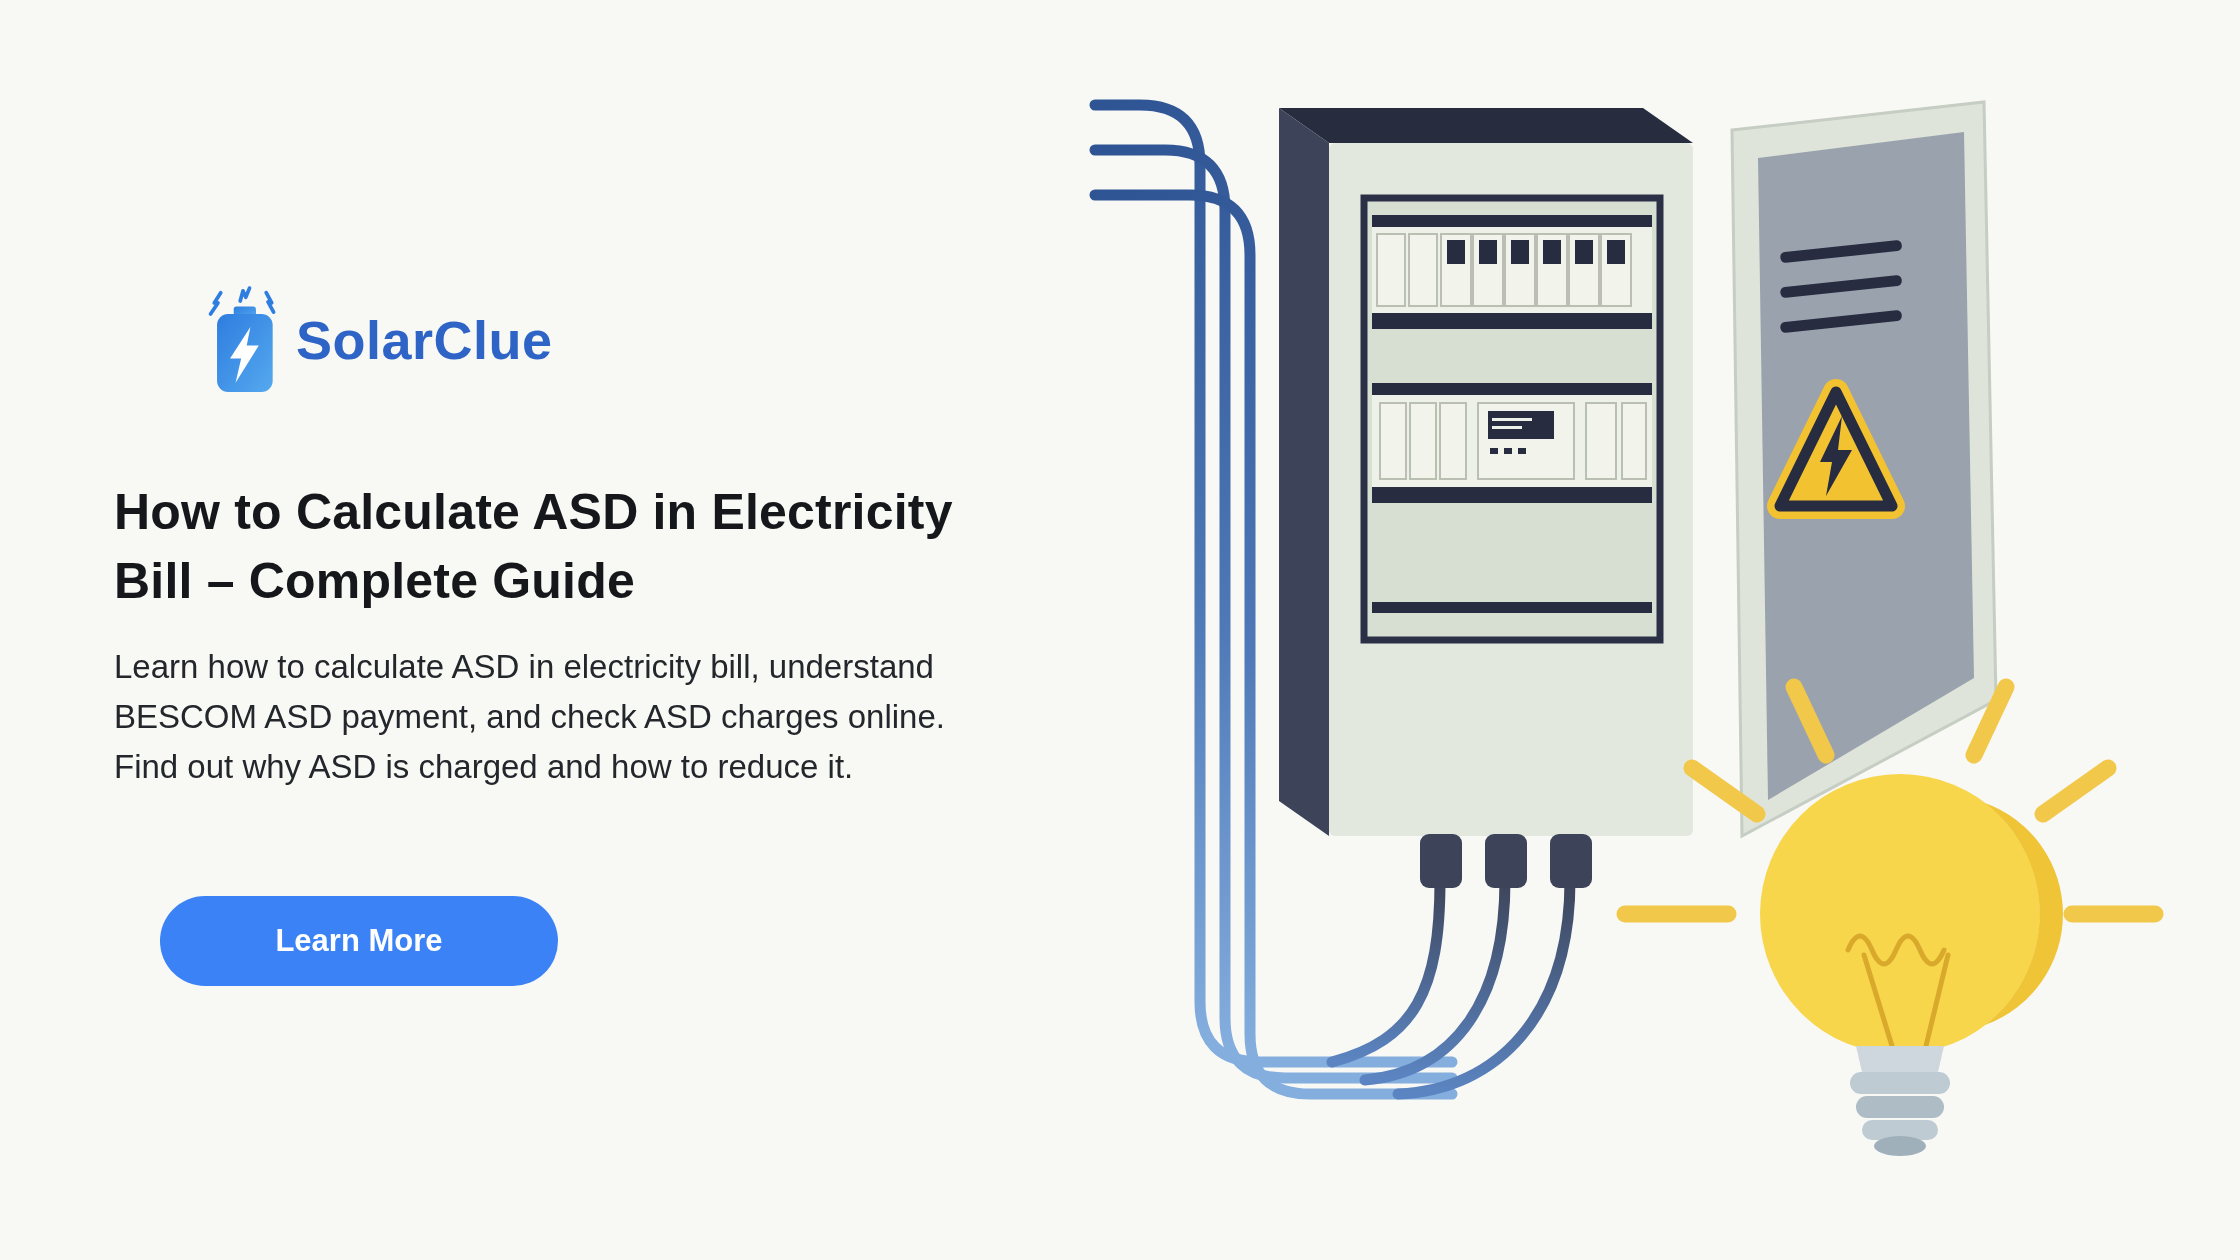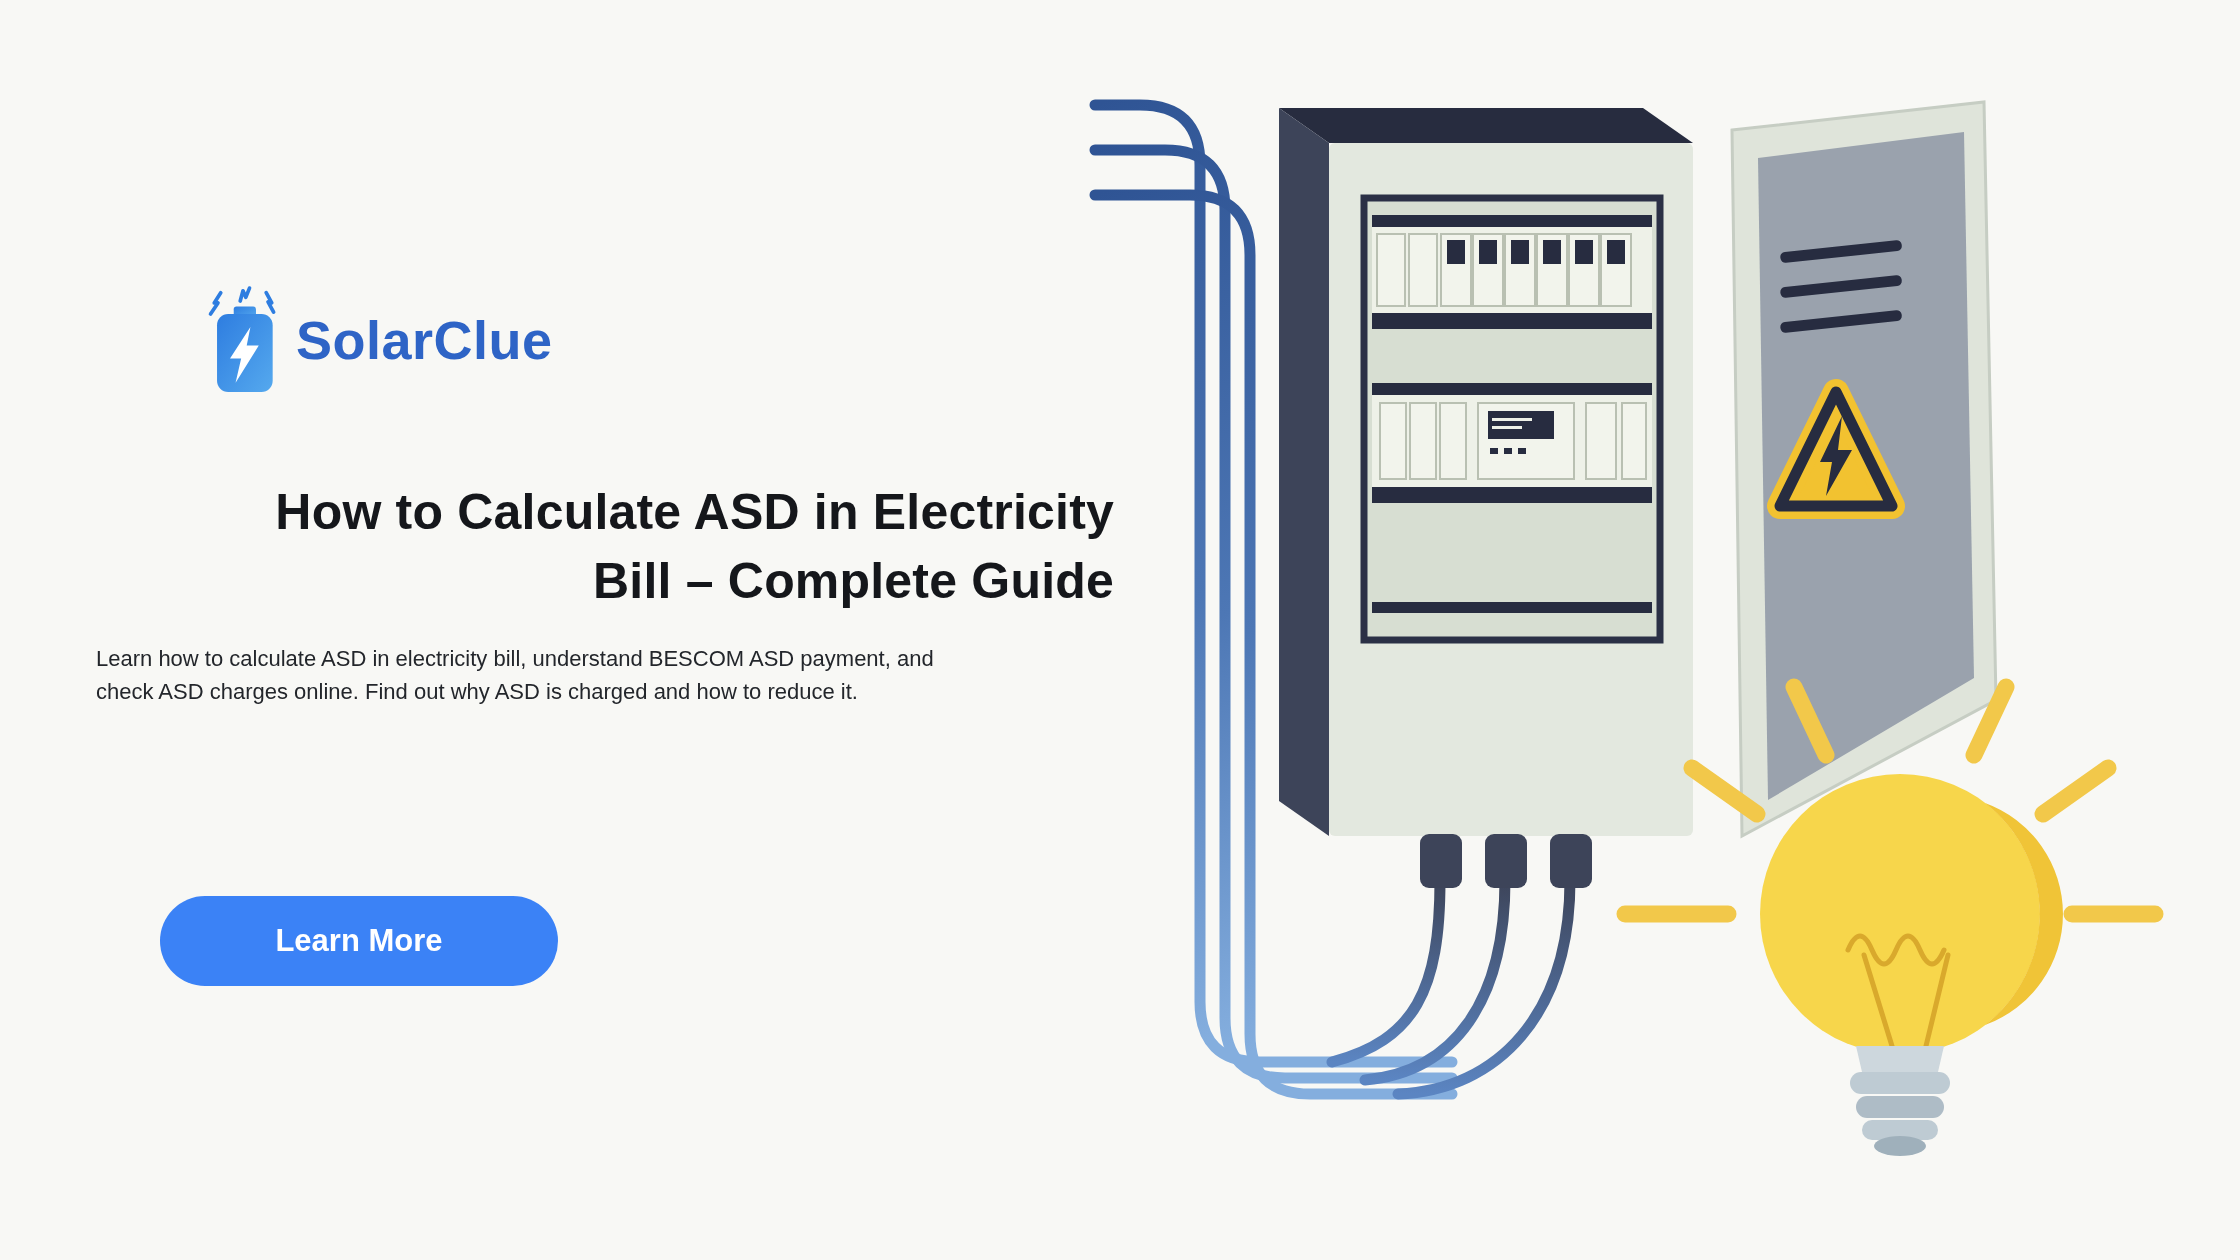--- a/index.html
+++ b/index.html
@@ -21,28 +21,28 @@
   .brand-name{
     font-size:54px;font-weight:700;color:#2e64c6;
     letter-spacing:0.5px;
   }
 
   
   .hero-title{
     position:absolute;left:114px;top:478px;width:1000px;
     margin:0;
     font-size:50px;line-height:1.38;font-weight:700;
-    color:#15171b;letter-spacing:0.2px;text-align:right;
+    color:#15171b;letter-spacing:0.2px;
   }
 
   
   .hero-desc{
-    position:absolute;left:96px;top:642px;width:892px;
+    position:absolute;left:114px;top:642px;width:892px;
     margin:0;
-    font-size:22px;line-height:1.52;color:#23262b;
+    font-size:33px;line-height:1.52;color:#23262b;
   }
 
   
   .cta{
     position:absolute;left:160px;top:896px;
     width:398px;height:90px;
     background:#3b82f6;color:#ffffff;
     border:none;border-radius:45px;
     font-family:"Liberation Sans", sans-serif;
     font-size:31px;font-weight:700;

